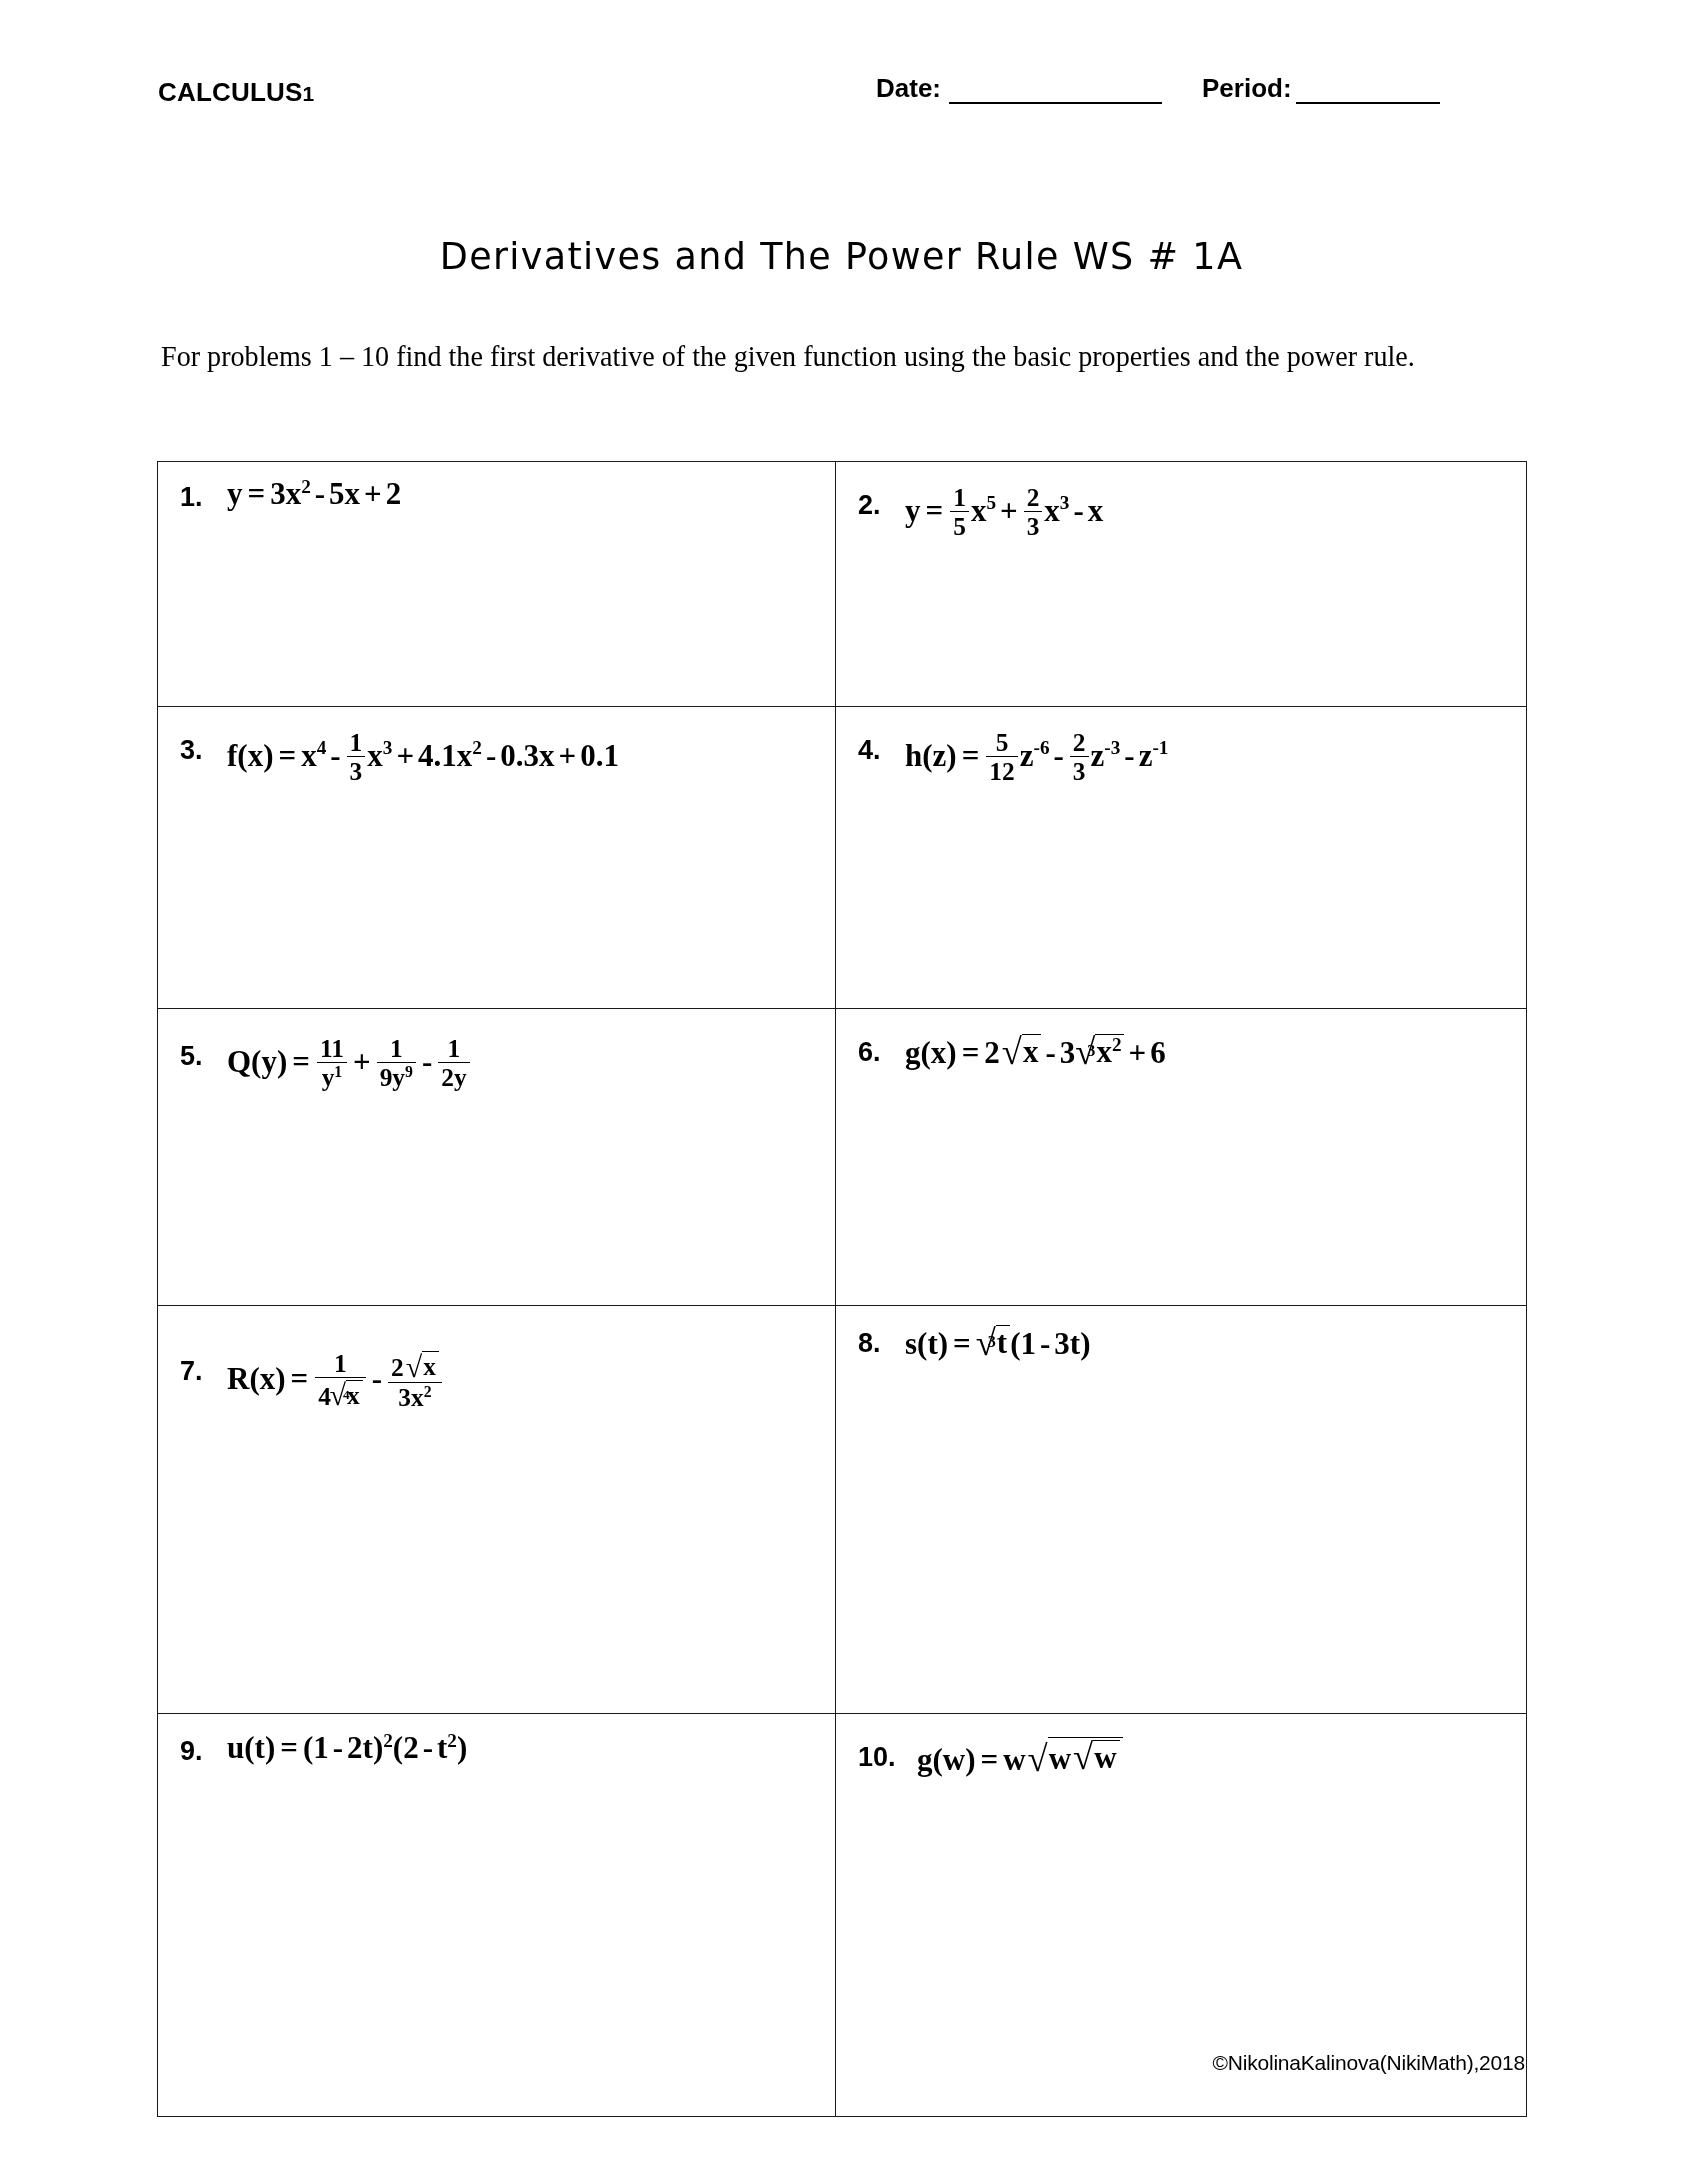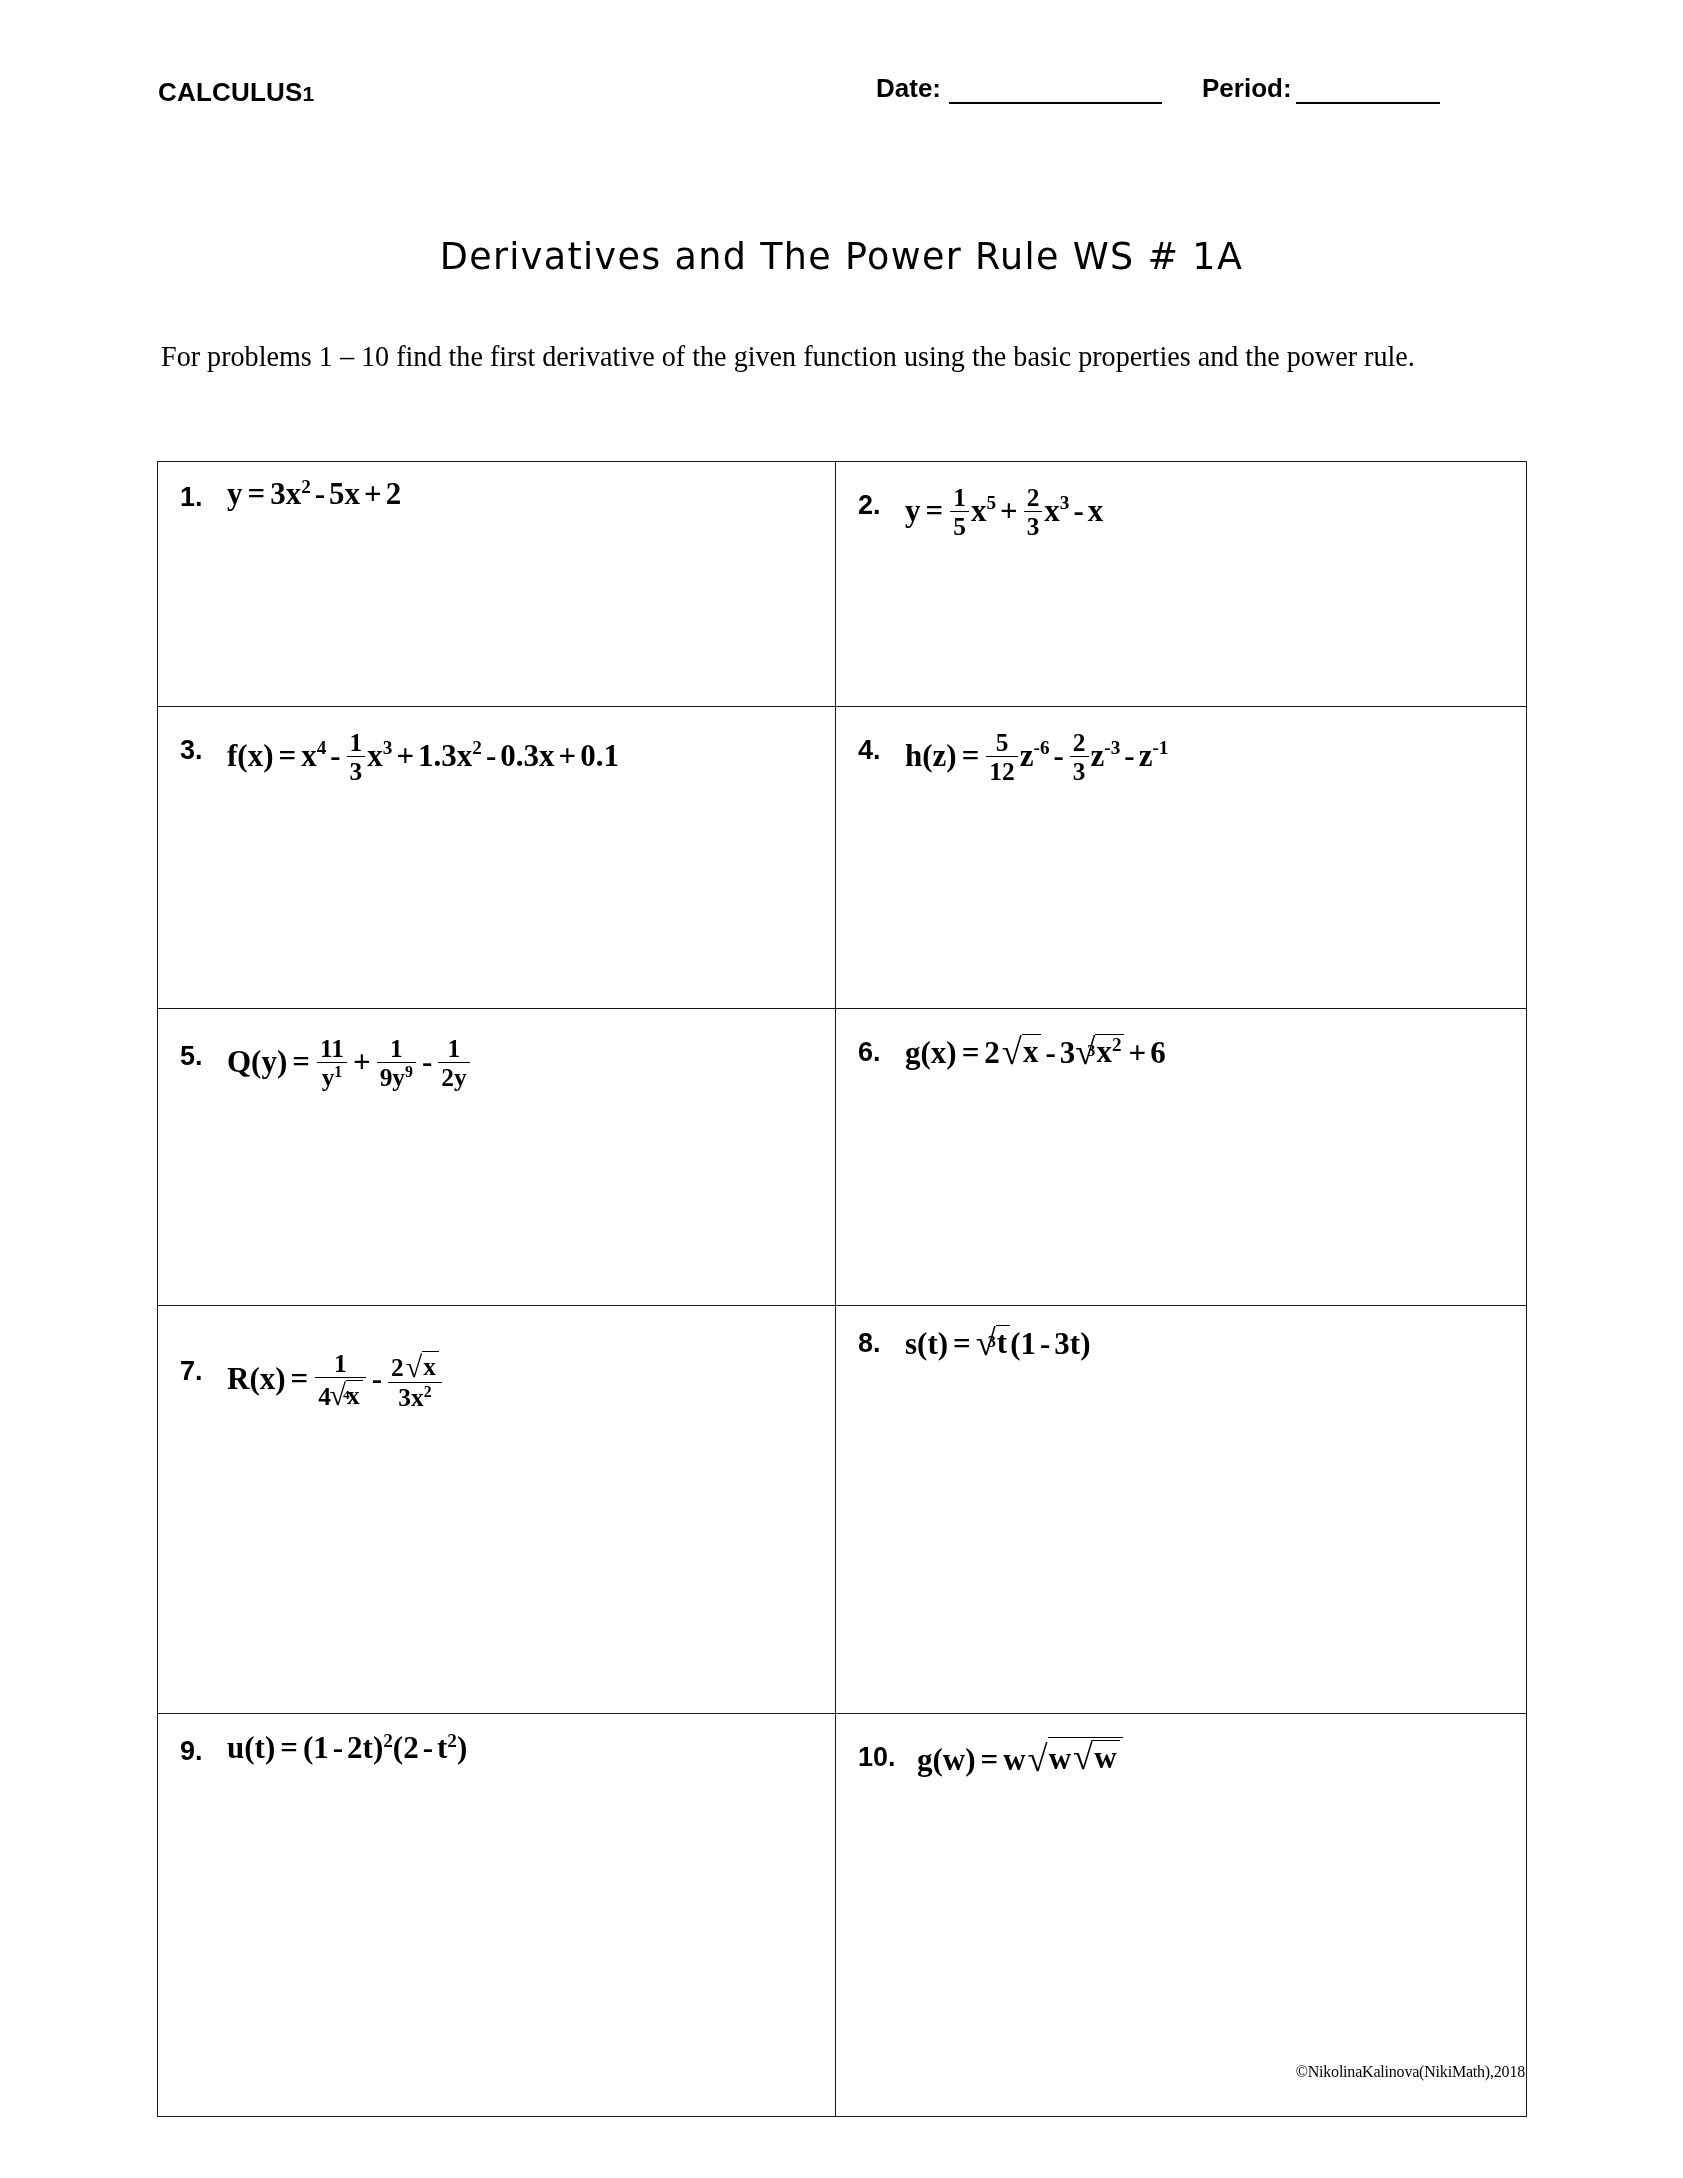--- a/index.html
+++ b/index.html
@@ -116,24 +116,23 @@
   .radidx{
     font-size:.52em;
     position:relative;
     left:10px;top:-.42em;
     margin-right:-10px;
   }
 
   
   .footer{
     position:absolute;right:158px;top:2051px;
-    font-size:16px;
-    font-family:Liberation Serif, serif;
+    font-size:21px;
+    font-family:Liberation Sans, sans-serif;
     letter-spacing:-0.2px;
-    margin-top:12px;
   }
 </style>
 </head>
 <body>
 
 <div class="page">
 
   <div class="hdr-left">
     <span>CALCULUS</span><span class="course-num">1</span>
   </div>
@@ -177,21 +176,21 @@
     </tr>
 
     <tr>
 
       <td class="col-l" style="height:287px">
         <div class="prob" style="padding-top:8px">
           <span class="pnum">3.</span>
           <span class="expr"><span>f(x)</span><span class="eq">=</span><span>x</span><sup>4</sup><span class="op">-</span><span class="frac">
                   <span class="num">1</span>
                   <span class="den">3</span>
-                </span><span>x</span><sup>3</sup><span class="op">+</span><span>1.3</span><span>x</span><sup>2</sup><span class="op">-</span><span>0.3</span><span>x</span><span class="op">+</span><span>0.1</span></span>
+                </span><span>x</span><sup>3</sup><span class="op">+</span><span>4.1</span><span>x</span><sup>2</sup><span class="op">-</span><span>0.3</span><span>x</span><span class="op">+</span><span>0.1</span></span>
         </div>
       </td>
 
       <td class="col-r">
         <div class="prob" style="padding-top:8px">
           <span class="pnum">4.</span>
           <span class="expr"><span>h(z)</span><span class="eq">=</span><span class="frac">
                   <span class="num">5</span>
                   <span class="den">12</span>
                 </span><span>z</span><sup>-6</sup><span class="op">-</span><span class="frac">

